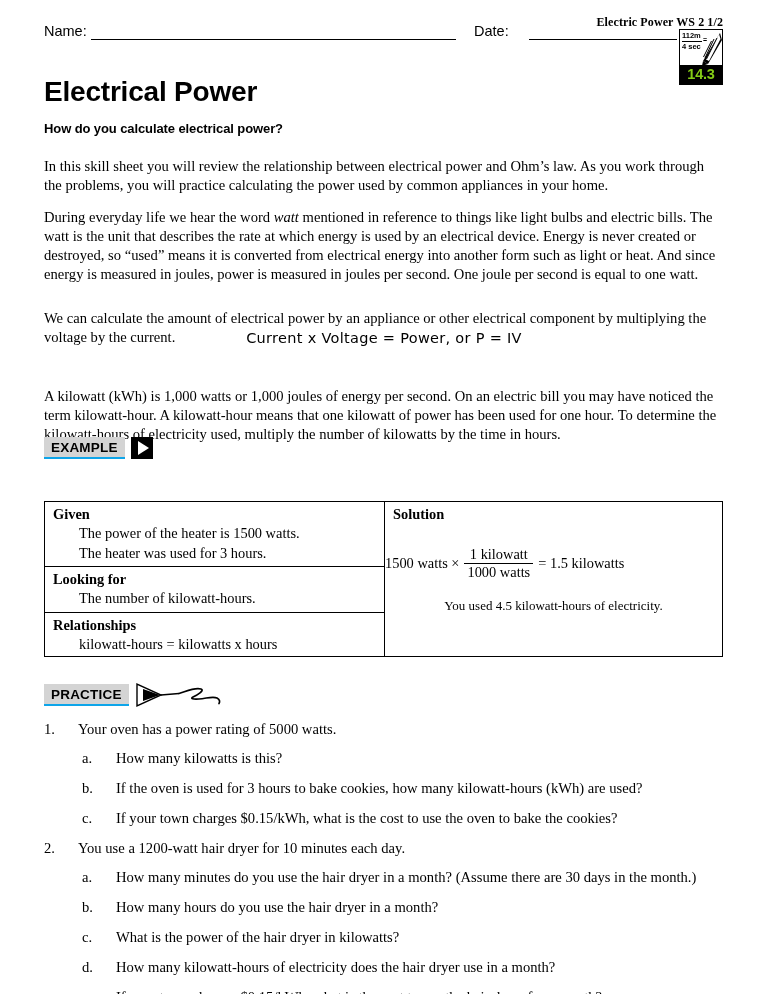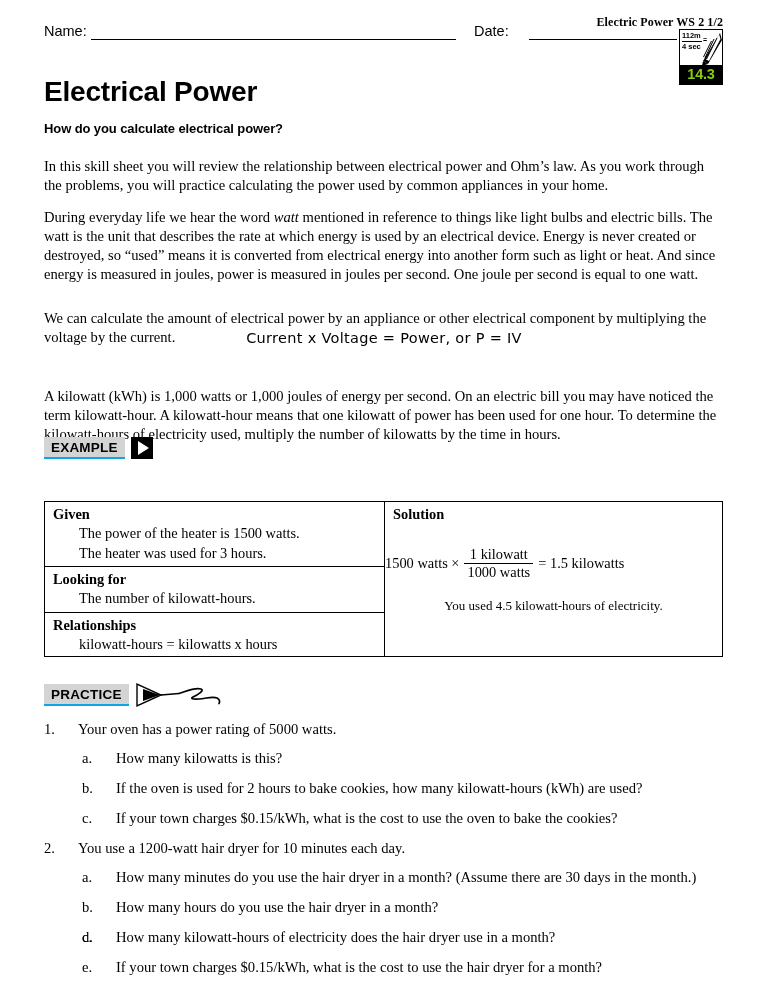--- a/index.html
+++ b/index.html
@@ -456,21 +456,21 @@
       <div class="q-main">
         <span class="q-num">1.</span>
         <span>Your oven has a power rating of 5000 watts.</span>
       </div>
       <div class="q-sub">
         <span class="q-letter">a.</span>
         <span>How many kilowatts is this?</span>
       </div>
       <div class="q-sub">
         <span class="q-letter">b.</span>
-        <span>If the oven is used for 2 hours to bake cookies, how many kilowatt-hours (kWh) are used?</span>
+        <span>If the oven is used for 3 hours to bake cookies, how many kilowatt-hours (kWh) are used?</span>
       </div>
       <div class="q-sub">
         <span class="q-letter">c.</span>
         <span>If your town charges $0.15/kWh, what is the cost to use the oven to bake the cookies?</span>
       </div>
     </div>
 
     <div class="q-block">
       <div class="q-main">
         <span class="q-num">2.</span>
@@ -479,20 +479,21 @@
       <div class="q-sub">
         <span class="q-letter">a.</span>
         <span>How many minutes do you use the hair dryer in a month? (Assume there are 30 days in the month.)</span>
       </div>
       <div class="q-sub">
         <span class="q-letter">b.</span>
         <span>How many hours do you use the hair dryer in a month?</span>
       </div>
       <div class="q-sub">
         <span class="q-letter">c.</span>
+        <span>What is the power of the hair dryer in kilowatts?</span>
       </div>
       <div class="q-sub">
         <span class="q-letter">d.</span>
         <span>How many kilowatt-hours of electricity does the hair dryer use in a month?</span>
       </div>
       <div class="q-sub">
         <span class="q-letter">e.</span>
         <span>If your town charges $0.15/kWh, what is the cost to use the hair dryer for a month?</span>
       </div>
     </div>

